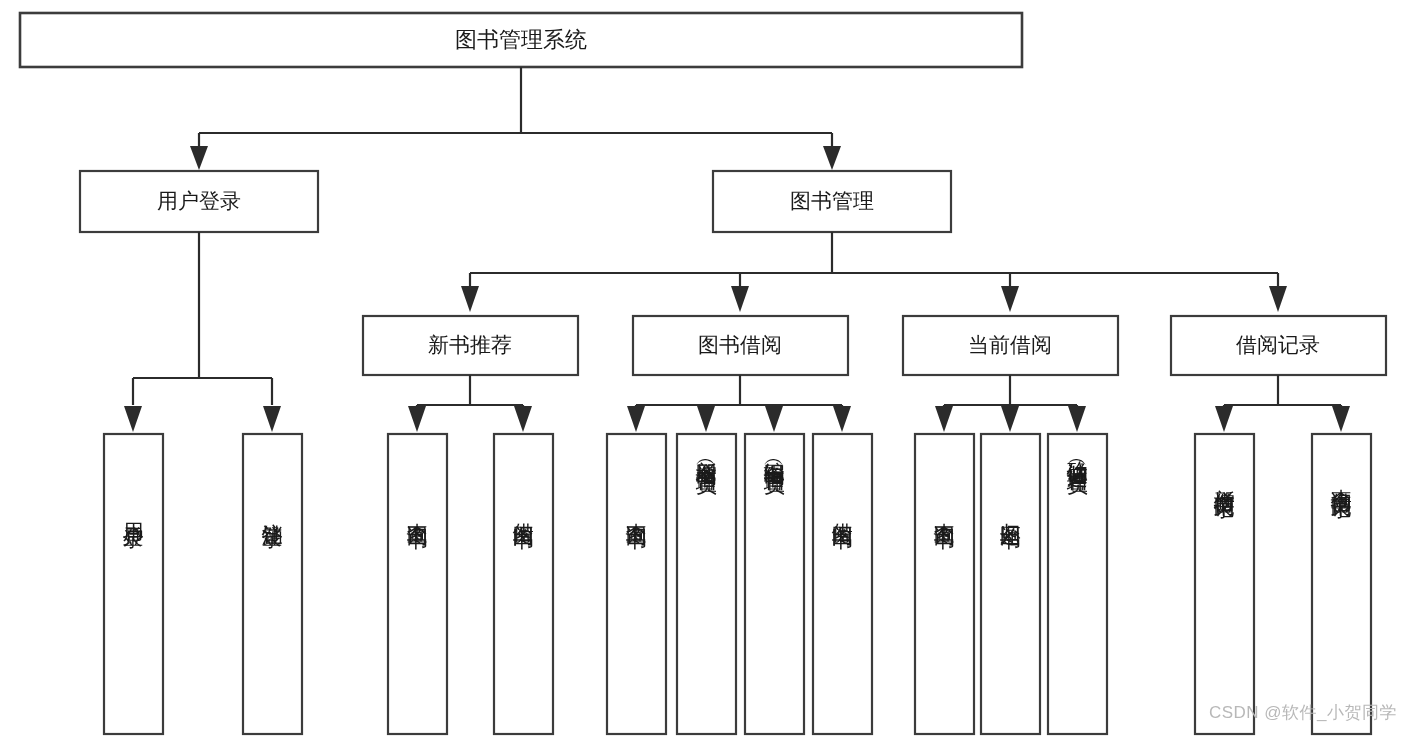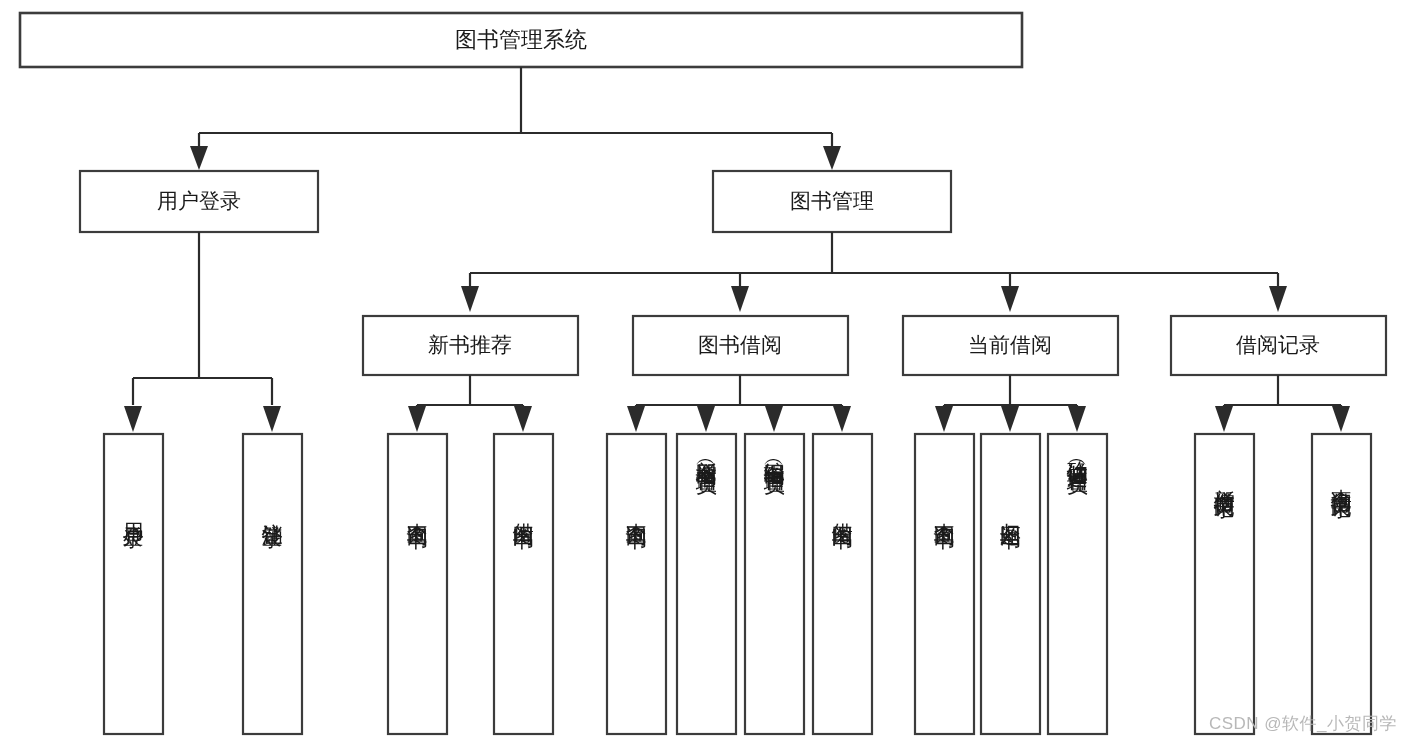--- a/index.html
+++ b/index.html
@@ -74,21 +74,21 @@
     font-family: "Liberation Sans", sans-serif;
     font-size: 21px;
     line-height: 1.12;
     color: #1a1a1a;
     letter-spacing: 2px;
     white-space: nowrap;
   }
   .watermark {
     position: absolute;
     right: 8px;
-    bottom: 12px;
+    bottom: 23px;
     font-family: "Liberation Sans", sans-serif;
     font-size: 17px;
     color: #b8b8b8;
     letter-spacing: 0.5px;
     user-select: none;
   }
 </style>
 </head>
 <body>
 

